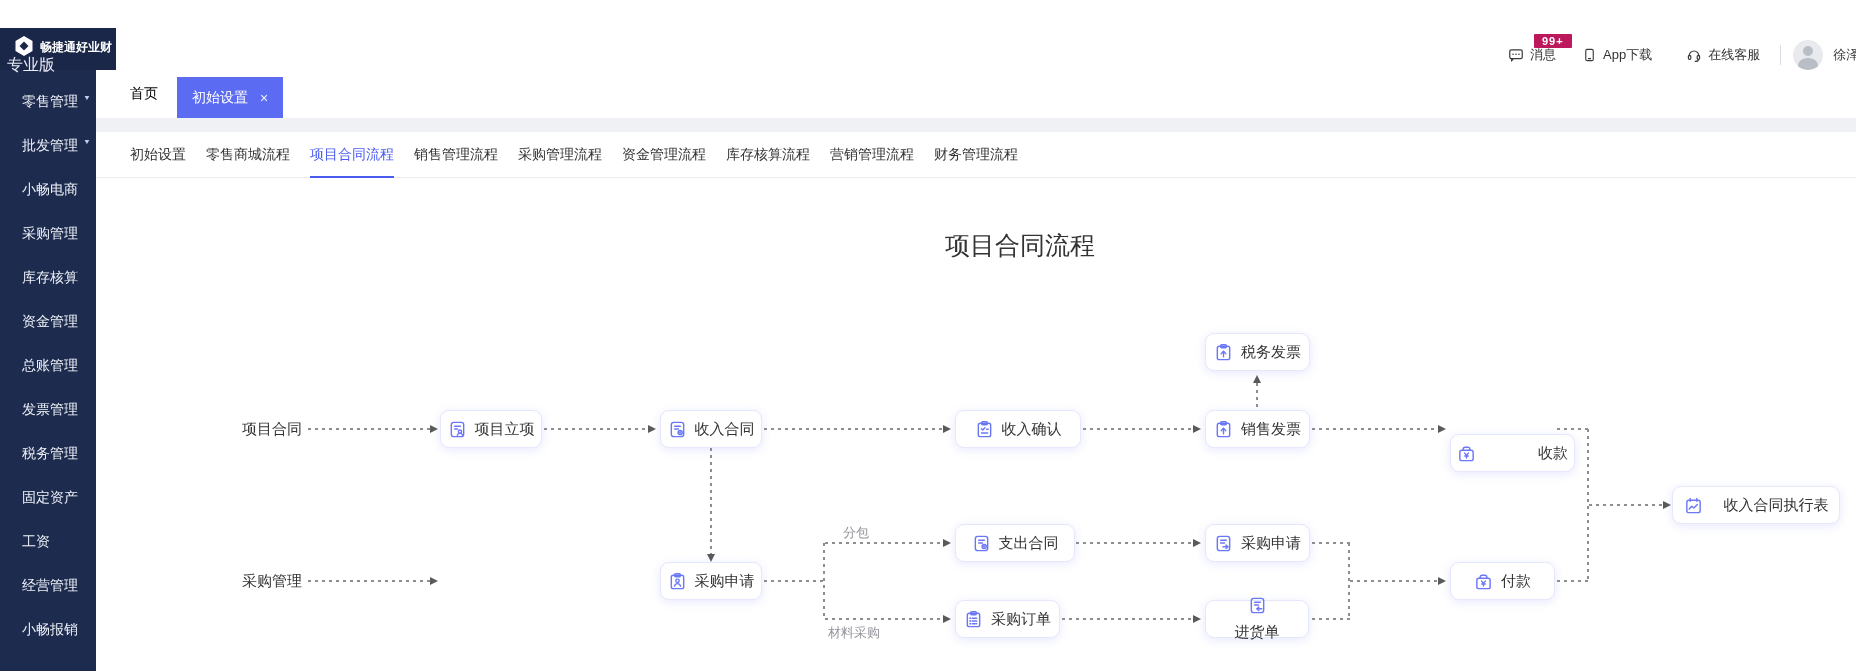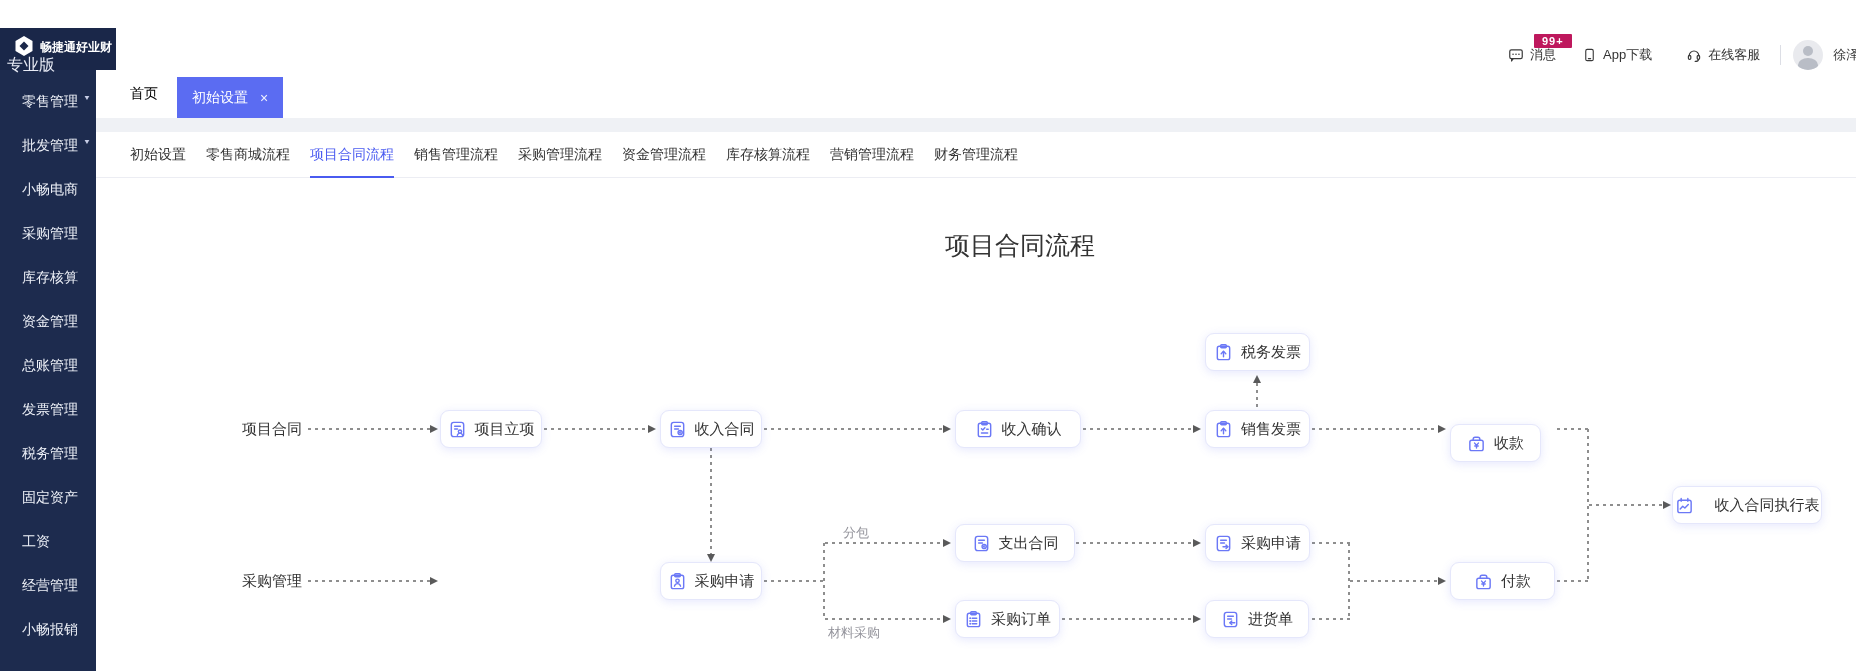--- a/index.html
+++ b/index.html
@@ -245,33 +245,33 @@
         <span class="nicon">
           <svg viewBox="0 0 20 20">
             <rect x="3.5" y="3.5" width="13" height="14" rx="2"></rect>
             <rect x="7" y="1.8" width="6" height="3.2" rx="1"></rect>
             <path d="M10 14.5V9"></path>
             <path d="M7.6 11.2L10 8.8l2.4 2.4"></path>
           </svg>
         </span>
         <span>销售发票</span>
       </div>
-      <div class="fnode" style="left: 1450px; top: 424px; width: 91px;">
+      <div class="fnode" style="left: 1450px; top: 434px; width: 125px; justify-content: space-between;">
         <span class="nicon">
           <svg viewBox="0 0 20 20">
             <rect x="3" y="6.5" width="14" height="11" rx="2"></rect>
             <path d="M6.5 6.5v-1a2 2 0 0 1 2-2h3a2 2 0 0 1 2 2v1"></path>
             <path d="M8 9.6l2 2.2 2-2.2"></path>
             <path d="M10 11.8v3"></path>
             <path d="M8.2 12.7h3.6"></path>
           </svg>
         </span>
         <span>收款</span>
       </div>
-      <div class="fnode" style="left: 1672px; top: 486px; width: 150px; gap: 21px;">
+      <div class="fnode" style="left: 1672px; top: 486px; width: 168px; gap: 21px;">
         <span class="nicon">
           <svg viewBox="0 0 20 20">
             <rect x="3" y="4.5" width="14" height="13" rx="2"></rect>
             <path d="M6.5 2.5v3M13.5 2.5v3"></path>
             <path d="M5.5 13.6l2.6-2.9 2.3 2 3.6-3.7"></path>
           </svg>
         </span>
         <span>收入合同执行表</span>
       </div>
       <div class="fnode" style="left: 955px; top: 524px; width: 120px;">
@@ -325,21 +325,21 @@
         <span class="nicon">
           <svg viewBox="0 0 20 20">
             <rect x="3.5" y="3.5" width="13" height="14" rx="2"></rect>
             <rect x="7" y="1.8" width="6" height="3.2" rx="1"></rect>
             <path d="M8.6 8.6h4.8M8.6 11.5h4.8M8.6 14.4h4.8"></path>
             <path d="M6.5 8.6h.01M6.5 11.5h.01M6.5 14.4h.01" style="stroke-width:2"></path>
           </svg>
         </span>
         <span>采购订单</span>
       </div>
-      <div class="fnode" style="left: 1205px; top: 600px; width: 104px;">
+      <div class="fnode" style="left: 1205px; top: 600px; width: 104px; flex-direction: column;">
         <span class="nicon">
           <svg viewBox="0 0 20 20">
             <rect x="3.5" y="2.5" width="13" height="15" rx="2.5"></rect>
             <path d="M7 6.5h6"></path>
             <path d="M7 9.5h4"></path>
             <path d="M14.5 13.5h-5"></path>
             <path d="M11.3 11.7l-1.9 1.8 1.9 1.8"></path>
           </svg>
         </span>
         <span>进货单</span>

